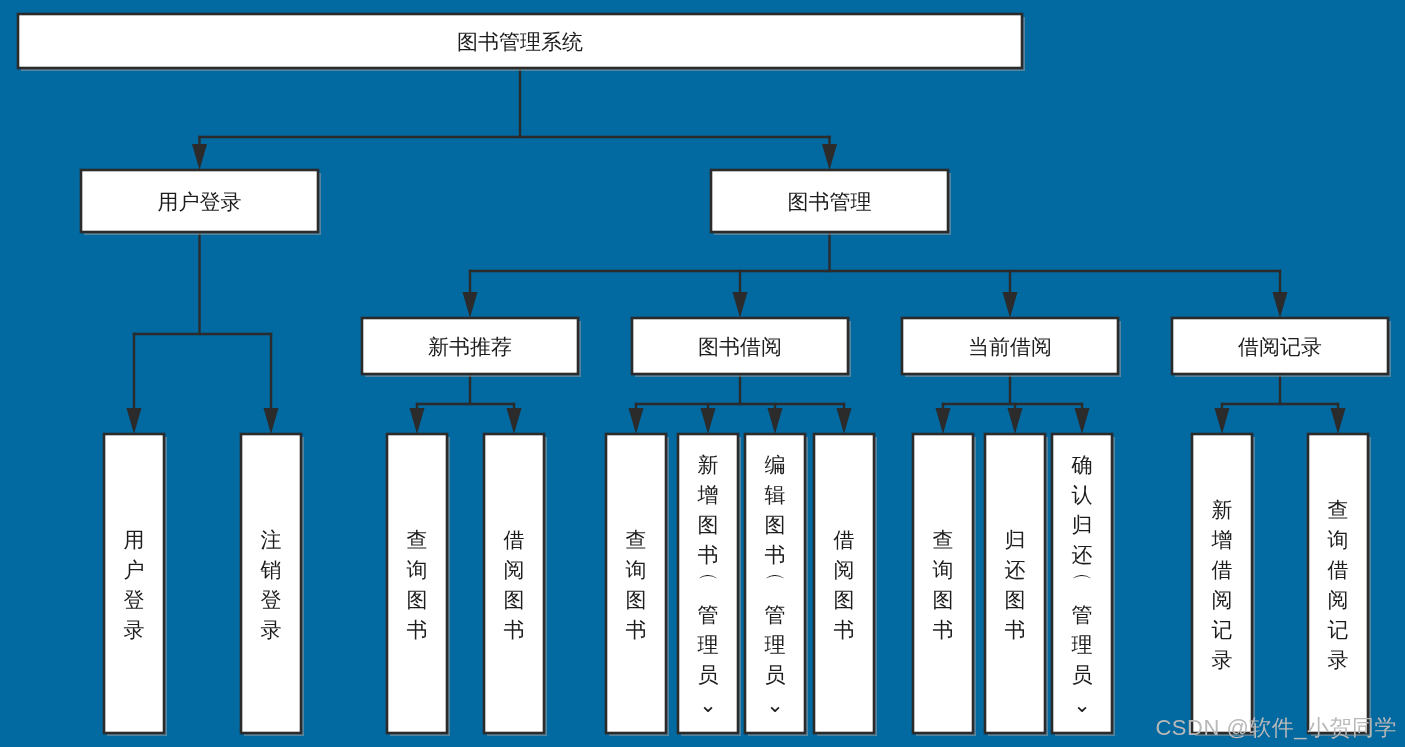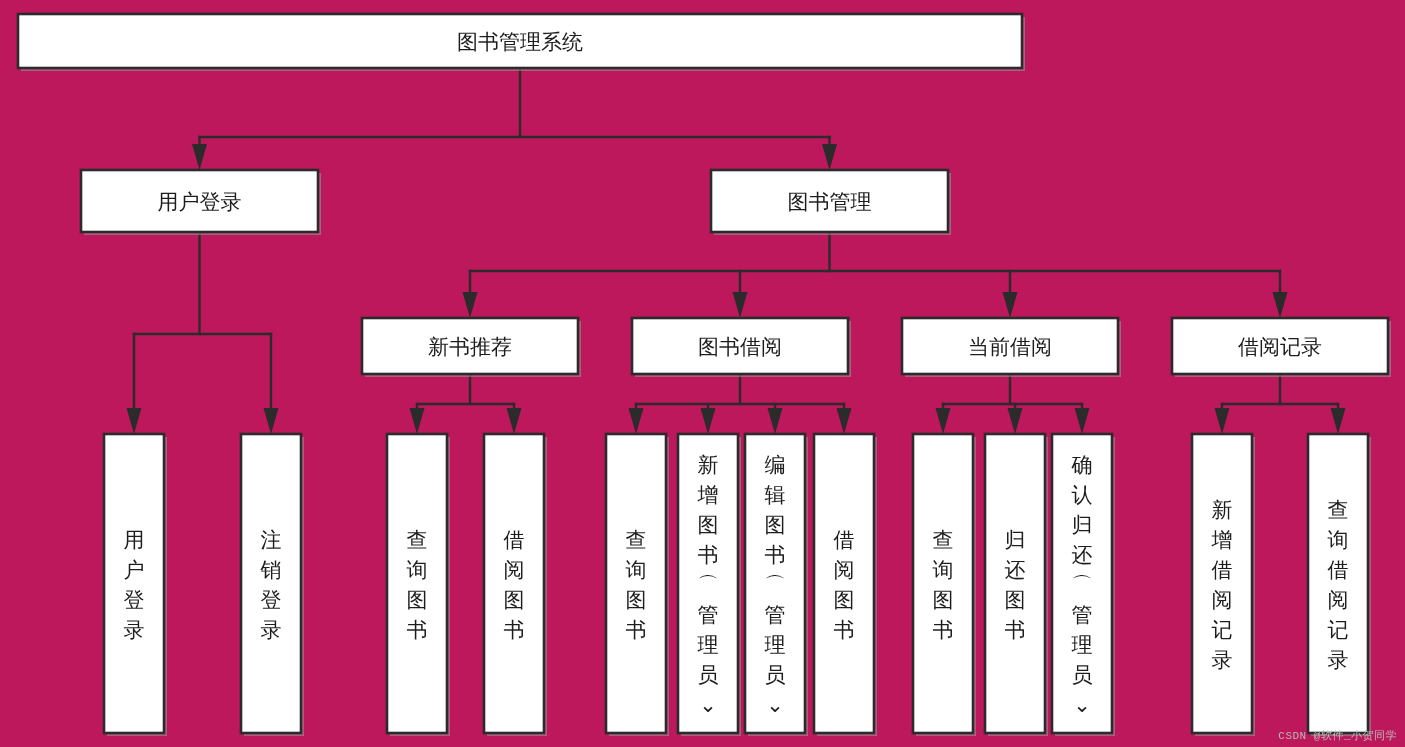--- a/index.html
+++ b/index.html
@@ -11,21 +11,21 @@
   body {
     width: 1405px;
     height: 747px;
     overflow: hidden;
     font-family: "DejaVu Sans", "Liberation Sans", sans-serif;
   }
   #diagram-root {
     position: relative;
     width: 1405px;
     height: 747px;
-    background: #be185d;
+    background: #0369a1;
   }
   svg#flowchart {
     position: absolute;
     left: 0;
     top: 0;
     width: 1405px;
     height: 747px;
     display: block;
   }
   .node-rect {
@@ -57,22 +57,22 @@
   .node-label-v {
     font-family: "DejaVu Sans", "Liberation Sans", sans-serif;
     font-size: 21px;
     fill: #1d1d1d;
     text-anchor: middle;
   }
   .watermark-text {
     position: absolute;
     right: 8px;
     bottom: 4px;
-    font-family: Liberation Mono, monospace;
-    font-size: 11px;
+    font-family: Liberation Sans, sans-serif;
+    font-size: 22px;
     color: #b9b9b9;
     white-space: nowrap;
     letter-spacing: 0.5px;
     user-select: none;
   }
 </style>
 </head>
 <body>
 
 <div id="diagram-root">

